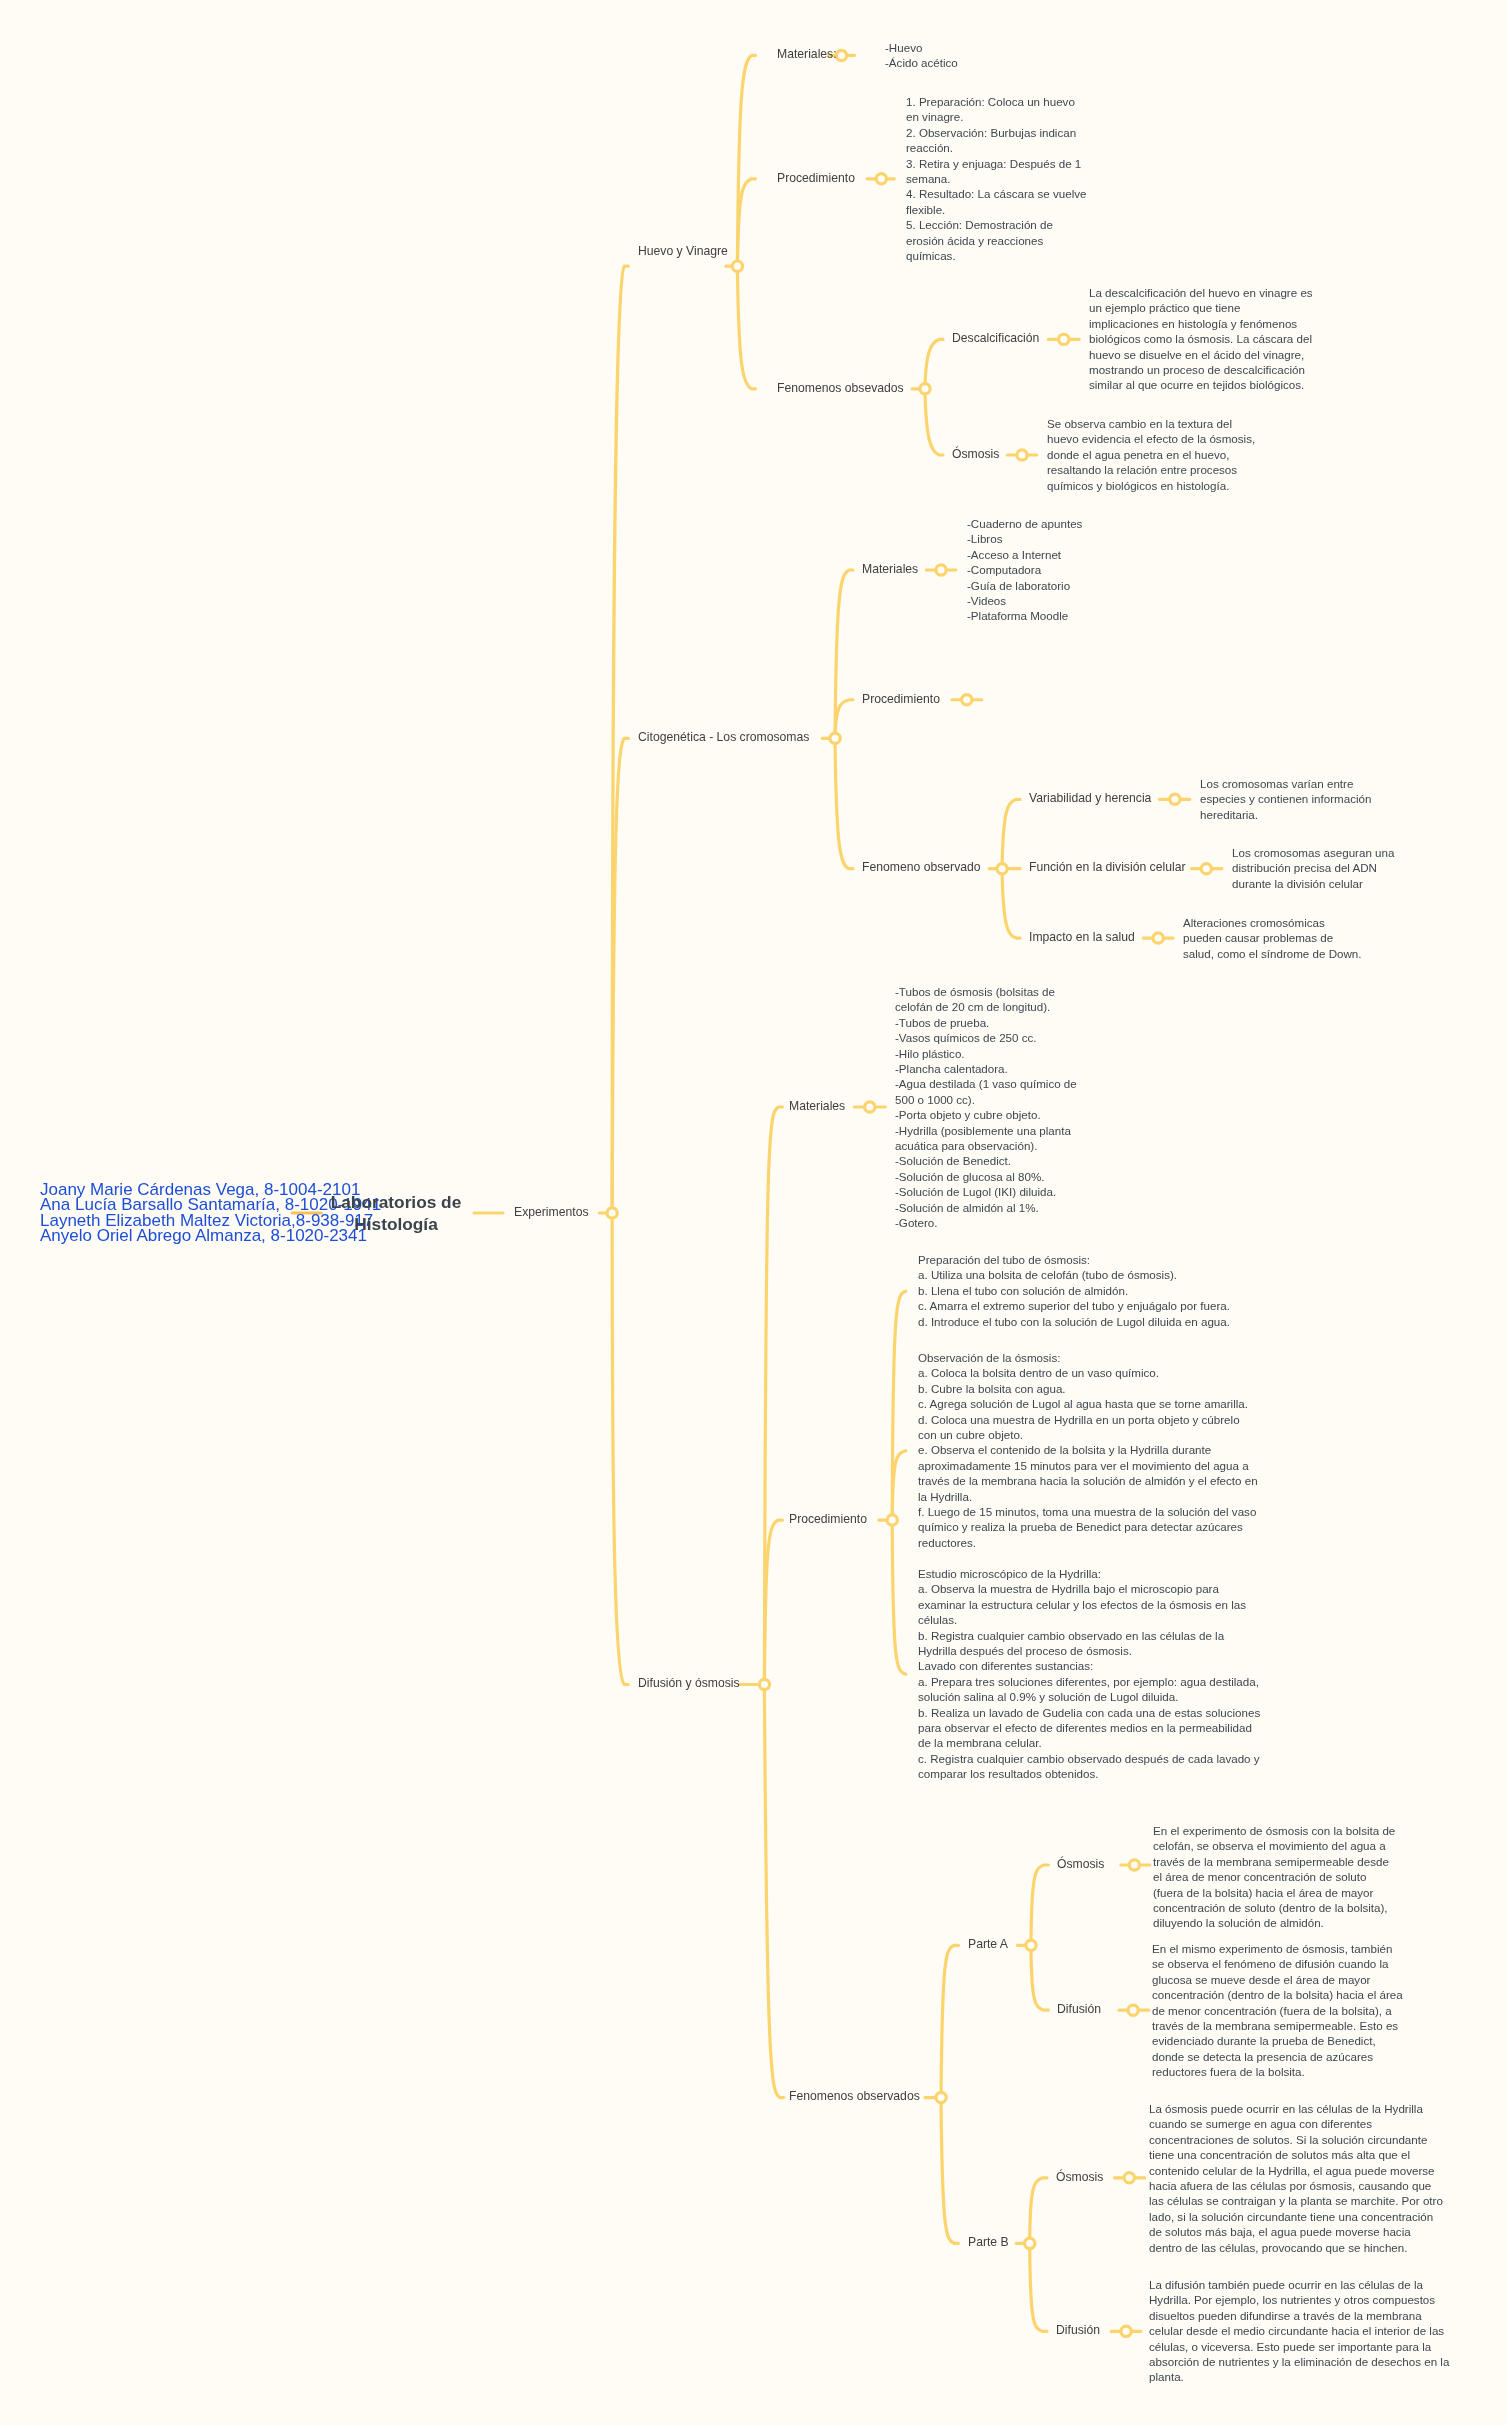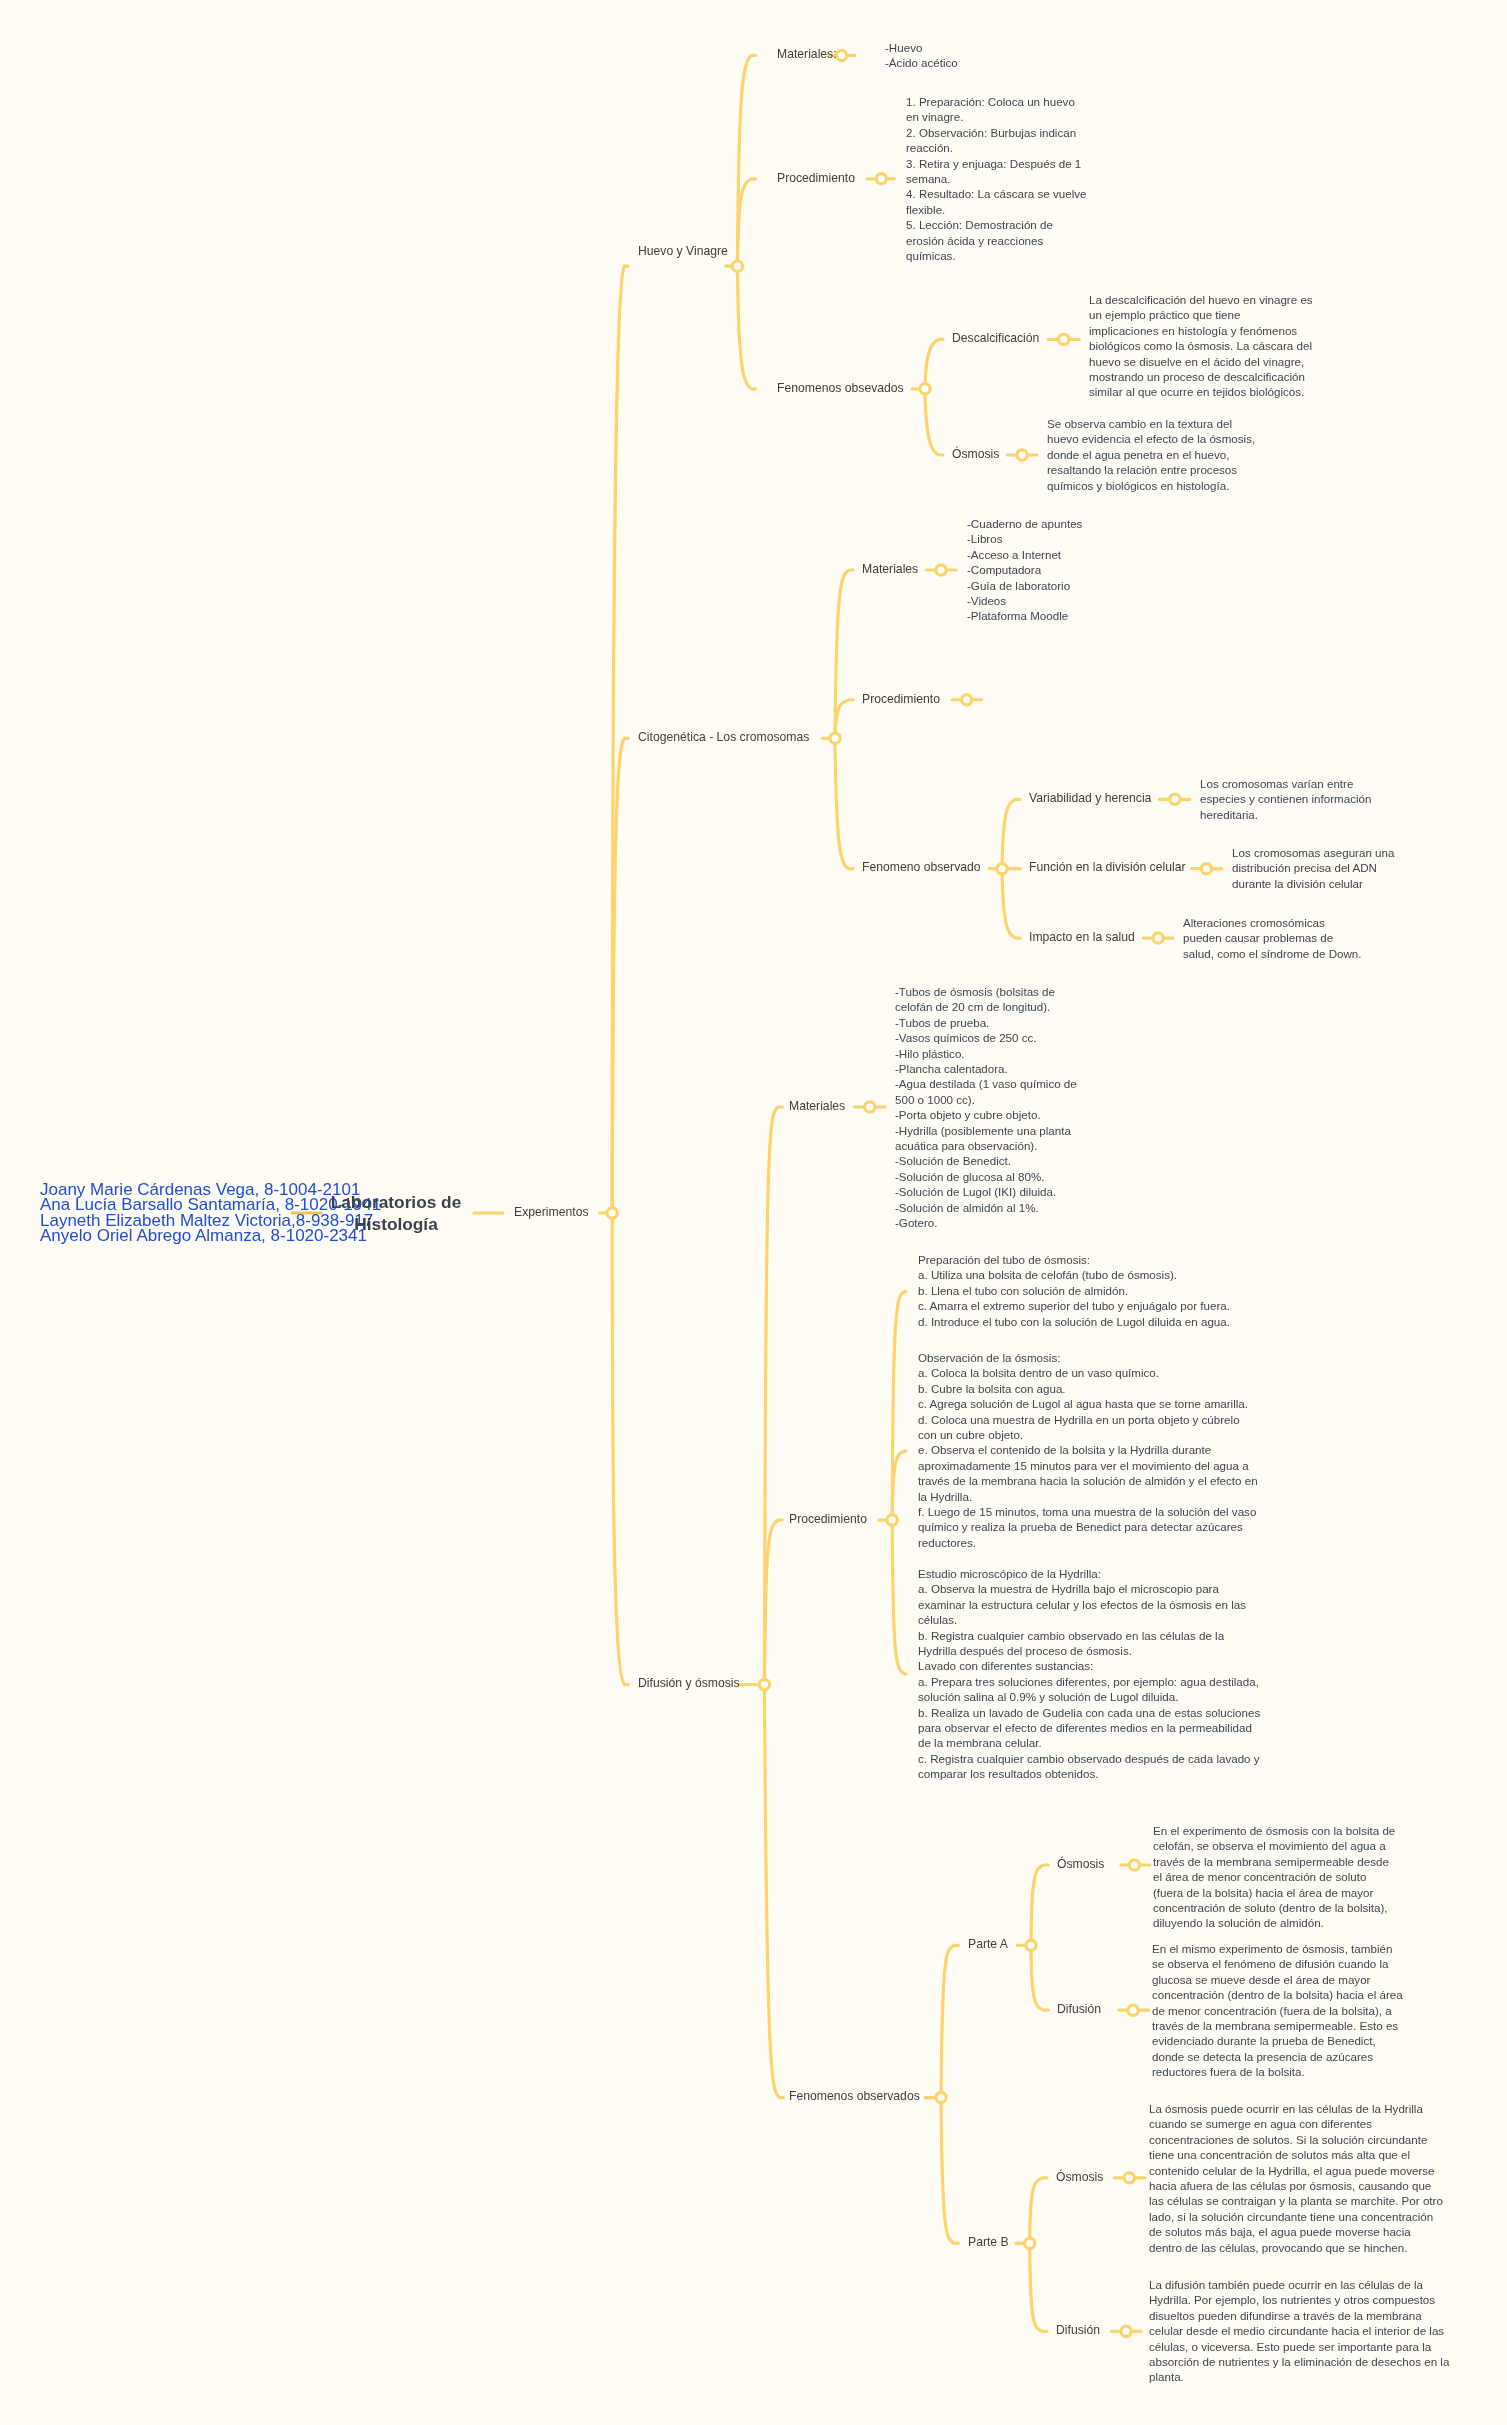--- a/index.html
+++ b/index.html
@@ -133,21 +133,21 @@
 reacción.
 3. Retira y enjuaga: Después de 1
 semana.
 4. Resultado: La cáscara se vuelve
 flexible.
 5. Lección: Demostración de
 erosión ácida y reacciones
 químicas.</div>
 <div class="lbl" style="left:777px; top:389px;">Fenomenos obsevados</div>
 <div class="lbl" style="left:952px; top:339px;">Descalcificación</div>
-<div class="txt" style="left:1089px; top:346px;">La descalcificación del huevo en vinagre es
+<div class="txt" style="left:1089px; top:339px;">La descalcificación del huevo en vinagre es
 un ejemplo práctico que tiene
 implicaciones en histología y fenómenos
 biológicos como la ósmosis. La cáscara del
 huevo se disuelve en el ácido del vinagre,
 mostrando un proceso de descalcificación
 similar al que ocurre en tejidos biológicos.</div>
 <div class="lbl" style="left:952px; top:455px;">Ósmosis</div>
 <div class="txt" style="left:1047px; top:455px;">Se observa cambio en la textura del
 huevo evidencia el efecto de la ósmosis,
 donde el agua penetra en el huevo,

